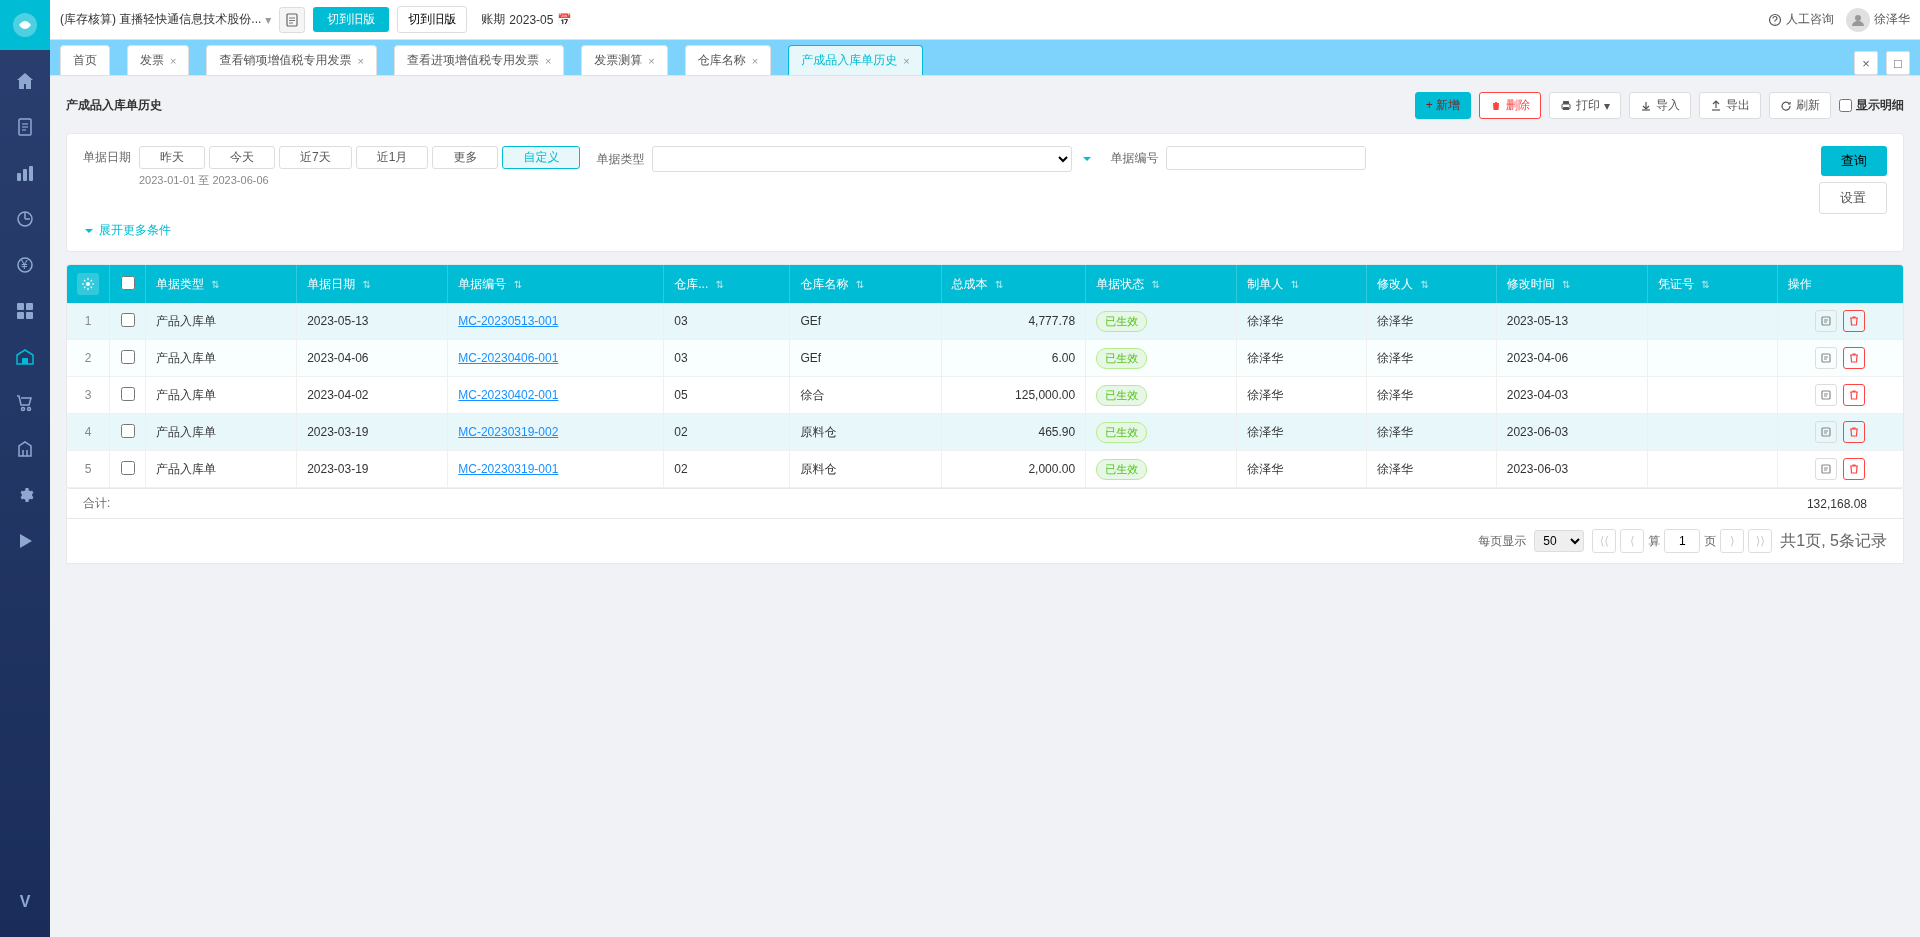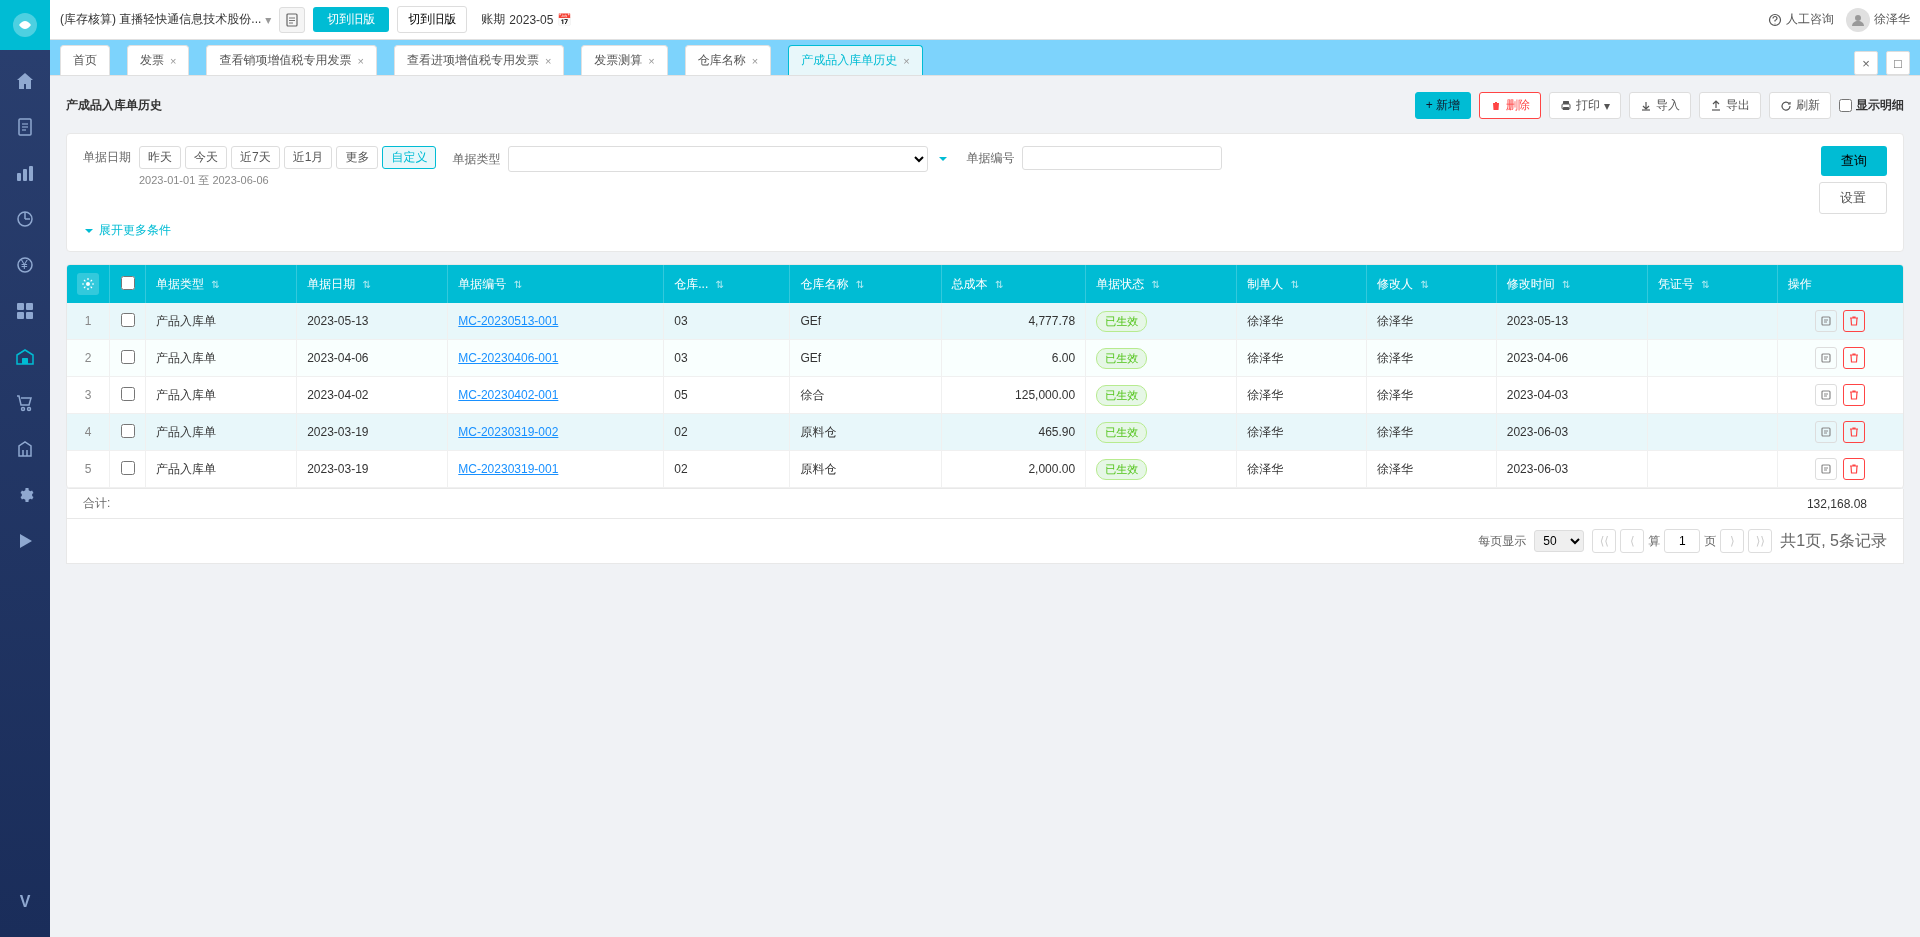--- a/index.html
+++ b/index.html
@@ -37,28 +37,28 @@
     .tab-close { color: #999; font-size: 11px; cursor: pointer; }
     .tabbar-right { margin-left: auto; display: flex; align-items: center; padding-right: 10px; gap: 8px; }
     .tabbar-btn { width: 24px; height: 24px; border: 1px solid #ddd; background: white; display: flex; align-items: center; justify-content: center; cursor: pointer; border-radius: 2px; color: #666; font-size: 13px; }
 
     
     .content { flex: 1; overflow-y: auto; padding: 16px; }
 
     .page-title { font-size: 18px; font-weight: 600; color: #333; margin-bottom: 14px; display: flex; align-items: center; justify-content: space-between; }
     .page-title-actions { display: flex; gap: 8px; align-items: center; }
     .action-btn { display: flex; align-items: center; gap: 4px; padding: 4px 10px; border: 1px solid #ddd; background: white; border-radius: 3px; cursor: pointer; color: #555; font-size: 12px; }
-    .action-btn.primary { background: #00bcd4; color: #0f172a; border-color: #00bcd4; }
+    .action-btn.primary { background: #00bcd4; color: #7f1d1d; border-color: #00bcd4; }
     .action-btn.danger { color: #f44; border-color: #f44; }
 
     
     .filter-area { background: white; border: 1px solid #e8e8e8; border-radius: 4px; padding: 12px 16px; margin-bottom: 12px; }
     .filter-label { color: #666; font-size: 12px; white-space: nowrap; }
     .filter-date-btns { display: flex; gap: 4px; }
-    .filter-date-btn { padding: 2px 8px; border: 1px solid #ddd; background: white; border-radius: 3px; cursor: pointer; font-size: 12px; color: #555; }
+    .filter-date-btn { padding: 2px 20px; border: 1px solid #ddd; background: white; border-radius: 3px; cursor: pointer; font-size: 12px; color: #555; }
     .filter-date-btn.custom { background: #e8f7fa; color: #00bcd4; border-color: #00bcd4; }
     .filter-date-range { font-size: 11px; color: #888; margin-top: 4px; }
     .filter-input { border: 1px solid #ddd; border-radius: 3px; padding: 4px 8px; font-size: 12px; width: 160px; outline: none; }
     .filter-select { border: 1px solid #ddd; border-radius: 3px; padding: 4px 8px; font-size: 12px; width: 200px; outline: none; background: white; }
     .filter-select-wide { width: 420px; }
     .expand-btn { display: flex; align-items: center; gap: 4px; color: #00bcd4; cursor: pointer; font-size: 12px; margin-top: 8px; }
     .btn-query { background: #00bcd4; color: #000000; border: none; padding: 6px 20px; border-radius: 3px; cursor: pointer; font-size: 13px; font-weight: 500; }
     .btn-settings { background: white; color: #555; border: 1px solid #ddd; padding: 6px 20px; border-radius: 3px; cursor: pointer; font-size: 13px; }
 
     

